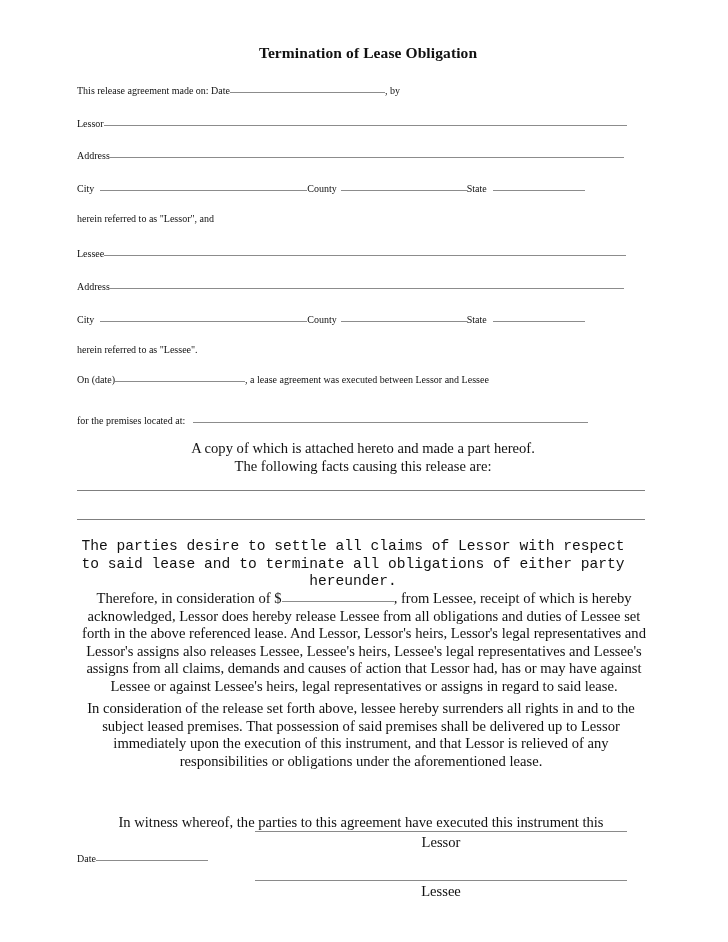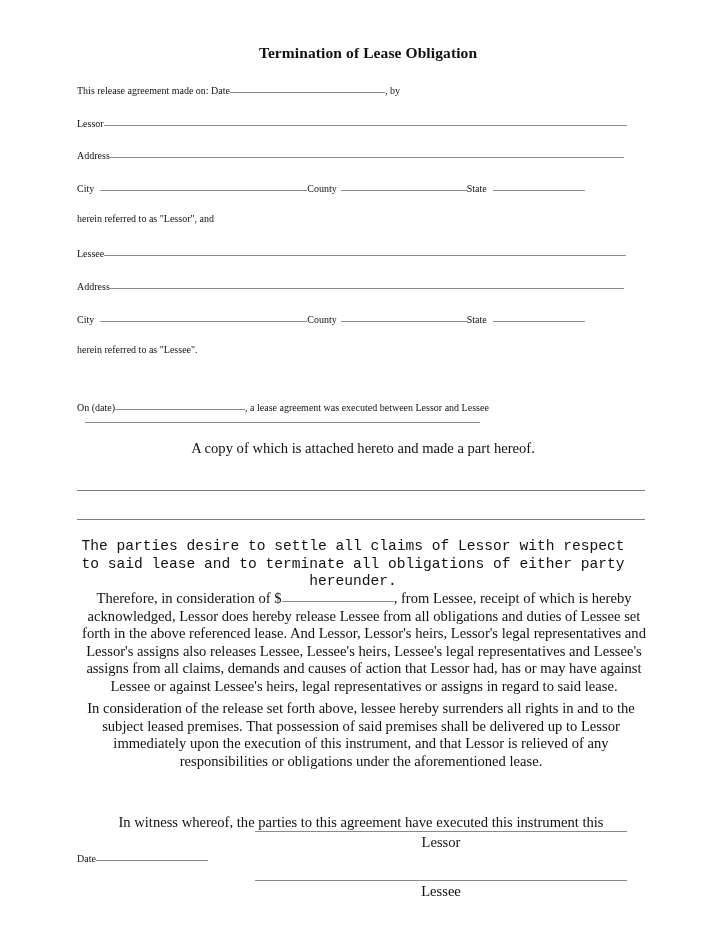--- a/index.html
+++ b/index.html
@@ -106,29 +106,30 @@
   <div class="line-row" style="top:275px;">
     <span class="lbl">Address</span><span class="blank" style="width:514px;"></span>
   </div>
 
   <div class="line-row" style="top:308px;">
     <span class="lbl">City</span><span class="blank" style="width:207px;margin-left:6px;"></span><span class="lbl">County</span><span class="blank" style="width:126px;margin-left:4px;"></span><span class="lbl">State</span><span class="blank" style="width:92px;margin-left:6px;"></span>
   </div>
 
   <div class="line-row" style="top:341px;">herein referred to as "Lessee".</div>
 
-  <div class="line-row" style="top:396px;">
+  <div class="line-row" style="top:368px;">
     <span class="lbl">On (date)</span><span class="blank" style="width:130px;"></span><span class="lbl">, a lease agreement was executed between Lessor and Lessee</span>
   </div>
 
   <div class="line-row" style="top:409px;">
-    <span class="blank" style="width:395px;margin-left:8px;"></span>
+    <span class="lbl">for the premises located at:</span><span class="blank" style="width:395px;margin-left:8px;"></span>
   </div>
 
   <div class="para" style="top:440px;">A copy of which is attached hereto and made a part hereof.</div>
+  <div class="para" style="top:458px;">The following facts causing this release are:</div>
 
   <div class="rule" style="left:77px;width:568px;top:490px;"></div>
   <div class="rule" style="left:77px;width:568px;top:519px;"></div>
 
   <div class="para" style="top:538px;width:552px;font-family:Liberation Mono, monospace;">The parties desire to settle all claims of Lessor with respect to said lease and to terminate all obligations of either party hereunder.</div>
 
   <div class="para" style="top:588px;width:574px;"><span class="lbl">Therefore, in consideration of $</span><span class="blank" style="width:112px;"></span><span>, from Lessee, receipt of which is hereby acknowledged, Lessor does hereby release Lessee from all obligations and duties of Lessee set forth in the above referenced lease. And Lessor, Lessor's heirs, Lessor's legal representatives and Lessor's assigns also releases Lessee, Lessee's heirs, Lessee's legal representatives and Lessee's assigns from all claims, demands and causes of action that Lessor had, has or may have against Lessee or against Lessee's heirs, legal representatives or assigns in regard to said lease.</span></div>
 
   <div class="para" style="top:700px;width:568px;">In consideration of the release set forth above, lessee hereby surrenders all rights in and to the subject leased premises.  That possession of said premises shall be delivered up to Lessor immediately upon the execution of this instrument, and that Lessor is relieved of any responsibilities or obligations under the aforementioned lease.</div>
 

